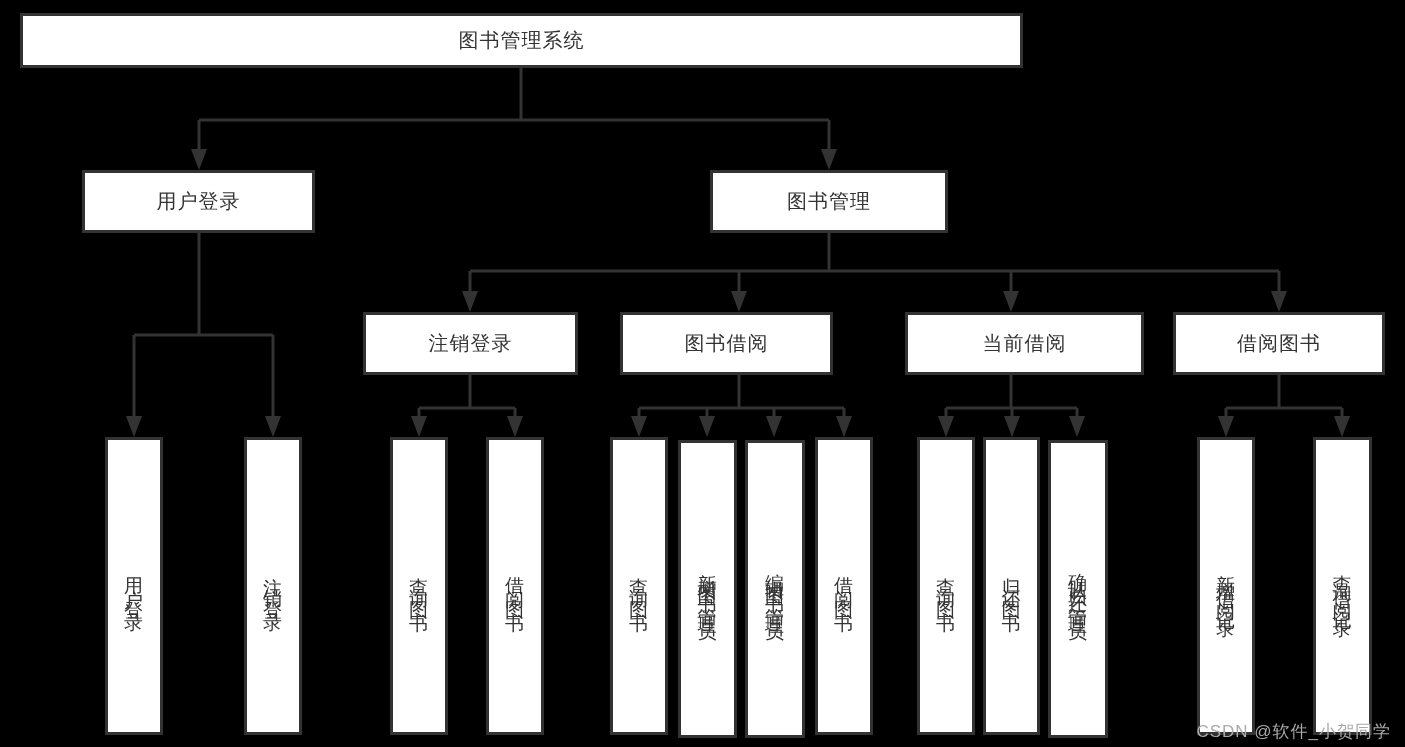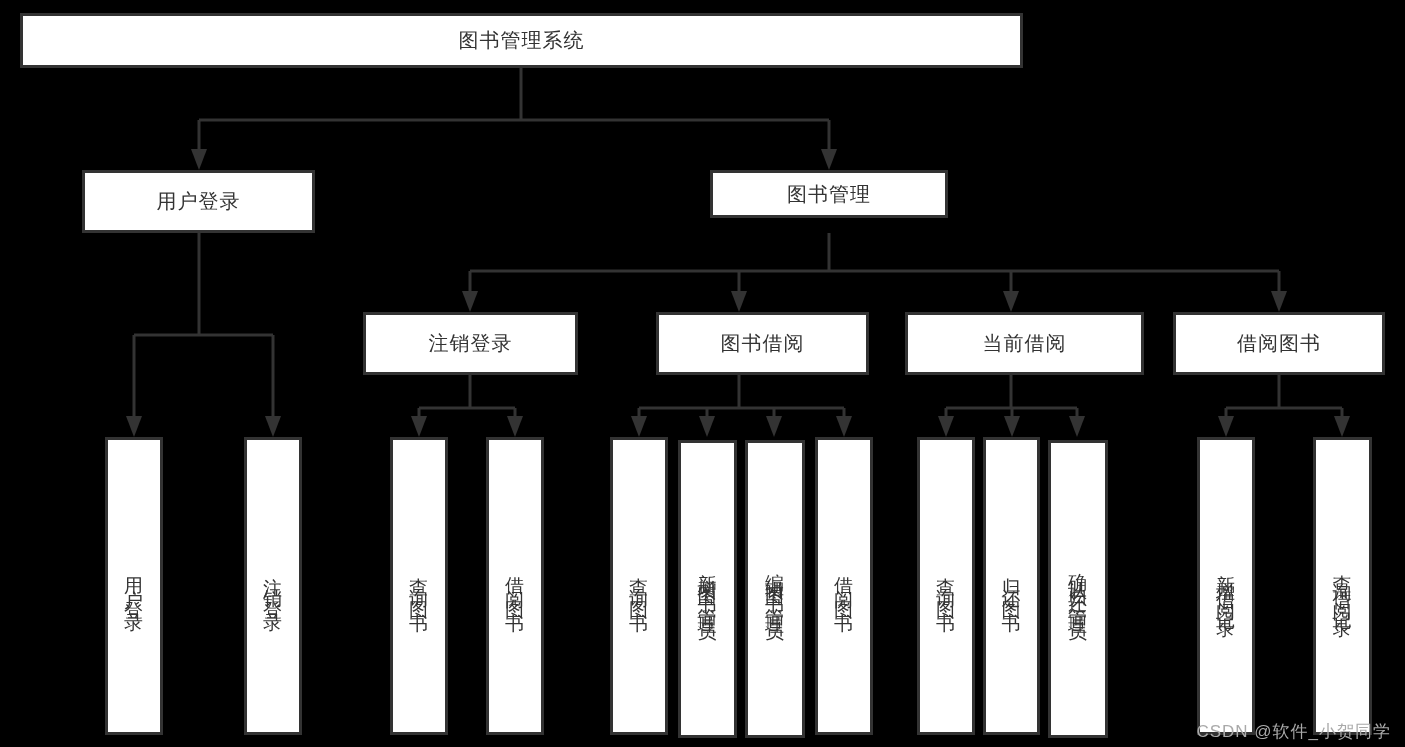--- a/index.html
+++ b/index.html
@@ -101,28 +101,28 @@
     </g>
   </svg>
 
   <div class="box h" style="left:20px;top:13px;width:1003px;height:55px">
     <span>图书管理系统</span>
   </div>
 
   <div class="box h" style="left:82px;top:170px;width:233px;height:63px">
     <span>用户登录</span>
   </div>
-  <div class="box h" style="left:710px;top:170px;width:238px;height:48px">
+  <div class="box h" style="left:710px;top:170px;width:238px;height:63px">
     <span>图书管理</span>
   </div>
 
   <div class="box h" style="left:363px;top:312px;width:215px;height:63px">
     <span>注销登录</span>
   </div>
-  <div class="box h" style="left:656px;top:312px;width:213px;height:63px">
+  <div class="box h" style="left:620px;top:312px;width:213px;height:63px">
     <span>图书借阅</span>
   </div>
   <div class="box h" style="left:905px;top:312px;width:239px;height:63px">
     <span>当前借阅</span>
   </div>
   <div class="box h" style="left:1173px;top:312px;width:212px;height:63px">
     <span>借阅图书</span>
   </div>
 
   <div class="box v" style="left:105px;top:437px;width:58px;height:298px">

